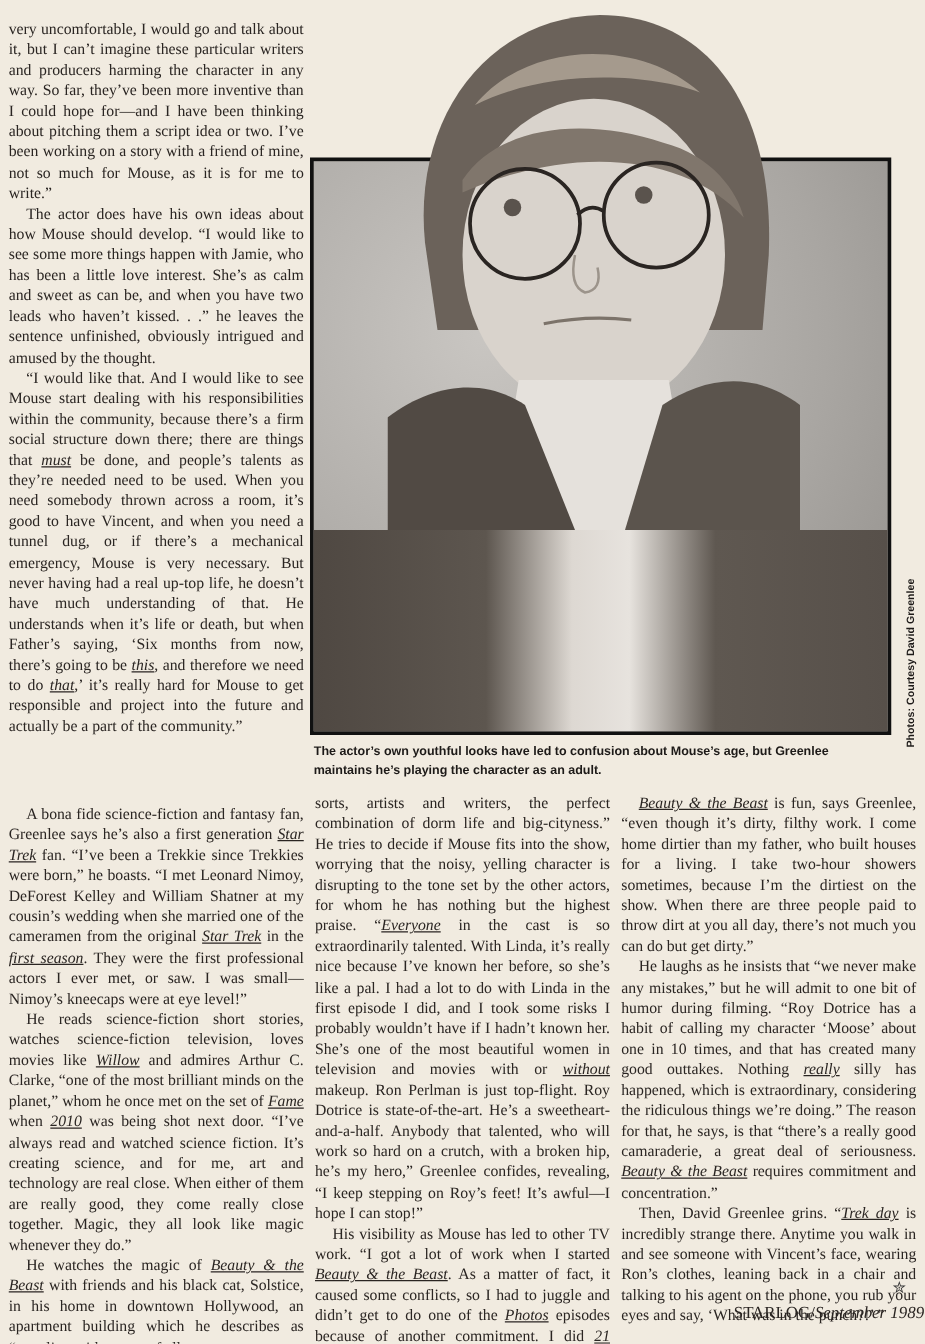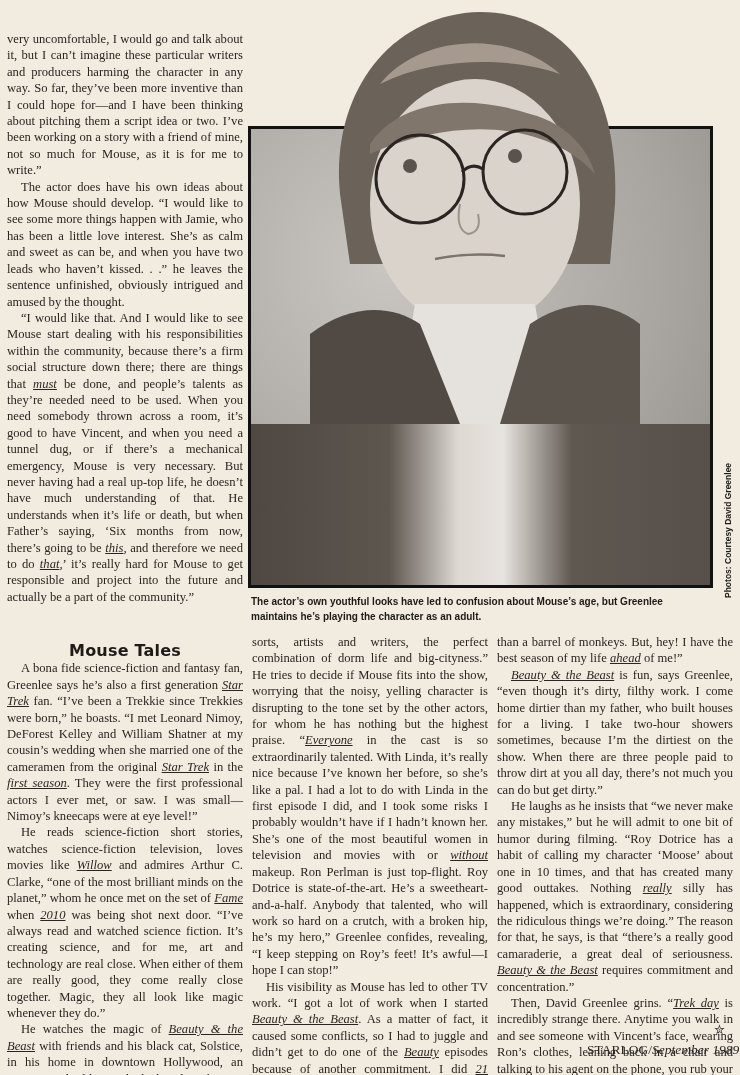--- a/index.html
+++ b/index.html
@@ -9,21 +9,21 @@
     font-family:"Liberation Serif", "DejaVu Serif", serif;
     color:#2a2522;
   }
   .col {
     position:absolute; font-size:12.6px; line-height:16.4px;
     text-align:justify; hyphens:none;
   }
   .col p { margin:0; text-indent:0; }
   .col p.ind { text-indent:14px; }
   .col i { font-style:italic;text-decoration:underline; }
-  #col-left-top { left:7px; top:31px; width:236px; }
+  #col-left-top { left:7px; top:15px; width:236px; }
   #col1 { left:7px; top:643px; width:236px; }
   #col2 { left:252px; top:634px; width:236px; }
   #col3 { left:497px; top:634px; width:236px; }
 
   .heading {
     font-family:"DejaVu Sans", "Liberation Sans", sans-serif;
     font-weight:bold; font-size:16px; letter-spacing:0.2px;
     text-align:center; margin:0 0 1px 0; color:#1d1a18;
   }
 
@@ -87,33 +87,31 @@
   <path d="M105 300 L225 300 L245 420 L85 420 Z" fill="#e5e1dc"></path>
 
   <path d="M0 330 C40 300 80 300 110 320 L150 420 L0 420 Z" fill="#514a44"></path>
   <path d="M330 320 C290 290 250 300 220 320 L190 420 L330 420 Z" fill="#5b544d"></path>
 </svg>
 <div id="sweater-lower" style="position:absolute; left:251px; top:424px; width:459px; height:161px; background:linear-gradient(90deg,#4f4842 0%,#5d564f 30%,#ddd8d2 45%,#e7e3de 55%,#5f5851 70%,#57504a 100%);"></div>
 <div id="photo-credit">Photos: Courtesy David Greenlee</div>
 <div id="caption">The actor’s own youthful looks have led to confusion about Mouse’s age, but Greenlee maintains he’s playing the character as an adult.</div>
 
 <div class="col" id="col1">
-  <div class="heading">Mouse Tales</div>
   <div>
       <p class="ind">A bona fide science-fiction and fantasy fan, Greenlee says he’s also a first generation <i>Star Trek</i> fan. “I’ve been a Trekkie since Trekkies were born,” he boasts. “I met Leonard Nimoy, DeForest Kelley and William Shatner at my cousin’s wedding when she married one of the cameramen from the original <i>Star Trek</i> in the <i>first season</i>. They were the first professional actors I ever met, or saw. I was small—Nimoy’s kneecaps were at eye level!”</p>
       <p class="ind">He reads science-fiction short stories, watches science-fiction television, loves movies like <i>Willow</i> and admires Arthur C. Clarke, “one of the most brilliant minds on the planet,” whom he once met on the set of <i>Fame</i> when <i>2010</i> was being shot next door. “I’ve always read and watched science fiction. It’s creating science, and for me, art and technology are real close. When either of them are really good, they come really close together. Magic, they all look like magic whenever they do.”</p>
       <p class="ind">He watches the magic of <i>Beauty &amp; the Beast</i> with friends and his black cat, Solstice, in his home in downtown Hollywood, an apartment building which he describes as “crawling with actors of all</p>
     </div>
 </div>
 <div class="col" id="col2">
     <p>sorts, artists and writers, the perfect combination of dorm life and big-cityness.” He tries to decide if Mouse fits into the show, worrying that the noisy, yelling character is disrupting to the tone set by the other actors, for whom he has nothing but the highest praise. “<i>Everyone</i> in the cast is so extraordinarily talented. With Linda, it’s really nice because I’ve known her before, so she’s like a pal. I had a lot to do with Linda in the first episode I did, and I took some risks I probably wouldn’t have if I hadn’t known her. She’s one of the most beautiful women in television and movies with or <i>without</i> makeup. Ron Perlman is just top-flight. Roy Dotrice is state-of-the-art. He’s a sweetheart-and-a-half. Anybody that talented, who will work so hard on a crutch, with a broken hip, he’s my hero,” Greenlee confides, revealing, “I keep stepping on Roy’s feet! It’s awful—I hope I can stop!”</p>
-    <p class="ind">His visibility as Mouse has led to other TV work. “I got a lot of work when I started <i>Beauty &amp; the Beast</i>. As a matter of fact, it caused some conflicts, so I had to juggle and didn’t get to do one of the <i>Beauty</i> episodes because of another commitment. I did <i>21 Jump Street</i>,  and , which is more fun</p>
+    <p class="ind">His visibility as Mouse has led to other TV work. “I got a lot of work when I started <i>Beauty &amp; the Beast</i>. As a matter of fact, it caused some conflicts, so I had to juggle and didn’t get to do one of the <i>Photos</i> episodes because of another commitment. I did <i>21 Jump Street</i>,  and , which is more fun</p>
   </div>
 <div class="col" id="col3">
-    <p>than a barrel of monkeys. But, hey! I have the best season of my life <i>ahead</i> of me!”</p>
     <p class="ind"><i>Beauty &amp; the Beast</i> is fun, says Greenlee, “even though it’s dirty, filthy work. I come home dirtier than my father, who built houses for a living. I take two-hour showers sometimes, because I’m the dirtiest on the show. When there are three people paid to throw dirt at you all day, there’s not much you can do but get dirty.”</p>
     <p class="ind">He laughs as he insists that “we never make any mistakes,” but he will admit to one bit of humor during filming. “Roy Dotrice has a habit of calling my character ‘Moose’ about one in 10 times, and that has created many good outtakes. Nothing <i>really</i> silly has happened, which is extraordinary, considering the ridiculous things we’re doing.” The reason for that, he says, is that “there’s a really good camaraderie, a great deal of seriousness. <i>Beauty &amp; the Beast</i> requires commitment and concentration.”</p>
     <p class="ind">Then, David Greenlee grins. “<i>Trek day</i> is incredibly strange there. Anytime you walk in and see someone with Vincent’s face, wearing Ron’s clothes, leaning back in a chair and talking to his agent on the phone, you rub your eyes and say, ‘What was in the punch?!’ ”</p>
   </div>
 
 <div id="end-star">✮</div>
 
 <div id="footer">
   <span>STARLOG</span>/<i>September 1989</i><span class="num">51</span>
 </div>

